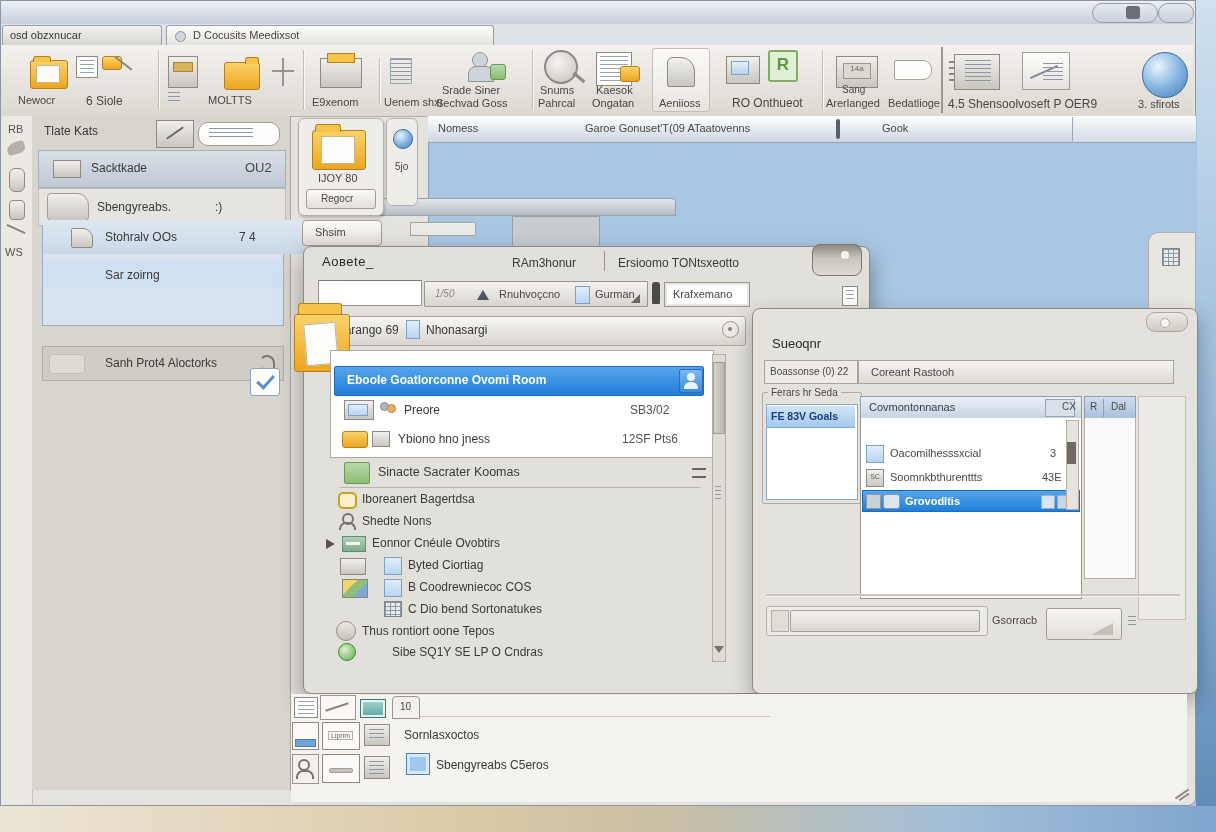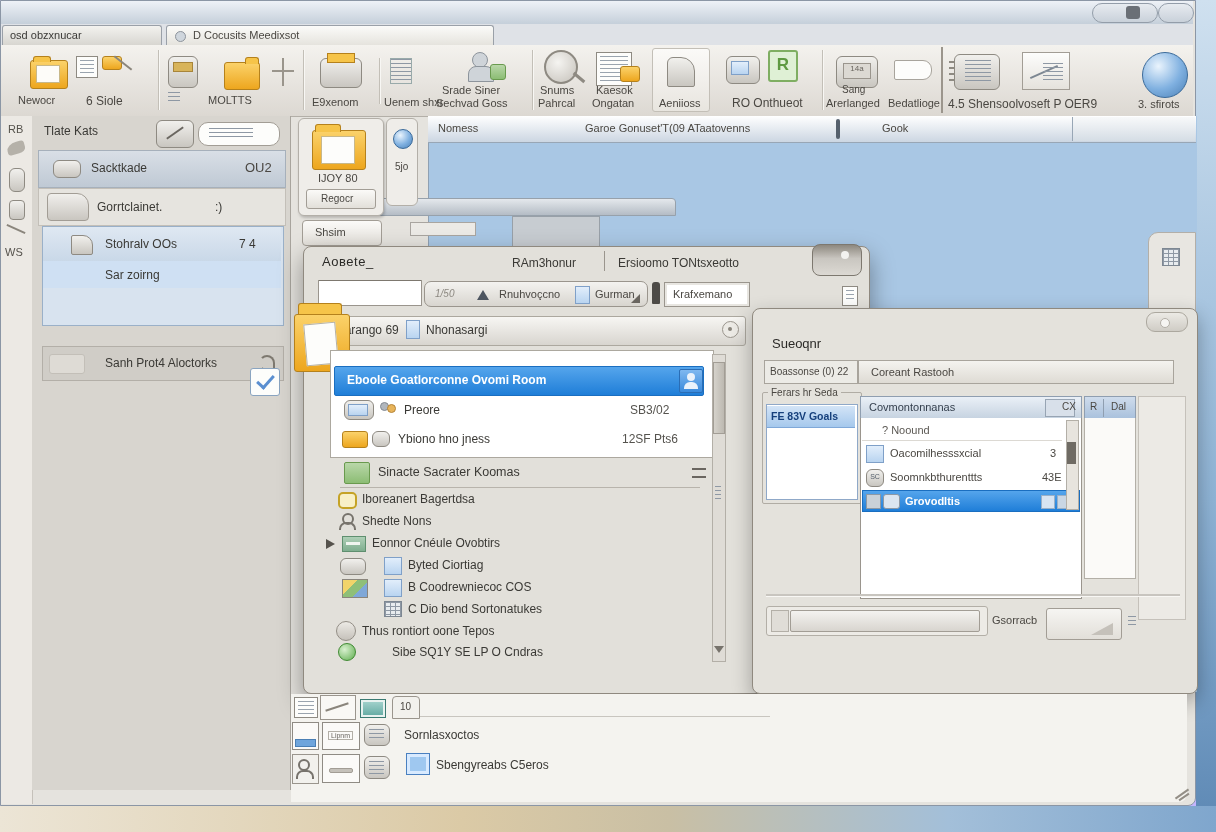--- a/index.html
+++ b/index.html
@@ -14,21 +14,21 @@
   .vsep{width:1px;background:#c3bfb7;border-right:1px solid #f8f7f4;}
   .btn{background:linear-gradient(#fbfaf8,#e2dfd9);border:1px solid #a29d95;border-radius:3px;}
   .inset{background:#fff;border:1px solid #9a958d;border-top-color:#7d786f;}
   .folder{background:linear-gradient(#fbd26a,#eda61e);border:1px solid #b5811c;border-radius:3px;}
   .flap{background:#f6c449;border:1px solid #b5811c;border-bottom:none;border-radius:3px 3px 0 0;}
   .doc{background:#fdfdfb;border:1px solid #8e8a82;}
   .doc:before{content:"";position:absolute;left:3px;right:3px;top:3px;bottom:3px;
      background:repeating-linear-gradient(#9aa4ae 0 1px,transparent 1px 4px);}
   .globe{border-radius:50%;background:radial-gradient(circle at 35% 30%,#eaf4fd,#7fb0e0 55%,#4a7fb5);
          border:1px solid #3a6a9a;}
-  .grey3d{background:linear-gradient(#f1f0ed,#c9c6c0);border:1px solid #8e8a82;border-radius:6px;}
+  .grey3d{background:linear-gradient(#f1f0ed,#c9c6c0);border:1px solid #8e8a82;border-radius:0;}
   .greenbox{background:linear-gradient(#b9d7a9,#8cbd74);border:1px solid #699a4e;}
   .bluebox{background:linear-gradient(#e2eefb,#b9d4f0);border:1px solid #7fa0c8;}
   .gridic{background:
      repeating-linear-gradient(90deg,#8e98a4 0 1px,transparent 1px 5px),
      repeating-linear-gradient(#8e98a4 0 1px,transparent 1px 4px),#e8ecef;
      border:1px solid #7d8792;}
   .sel-blue{background:linear-gradient(#55a5ec,#1f7ed8);}
   .pill{background:linear-gradient(#e7ebf0,#c9d1da);border:1px solid #939da9;border-radius:10px;}
   .hlines{background:repeating-linear-gradient(#8e98a4 0 1px,transparent 1px 4px);}
 </style>
@@ -168,26 +168,26 @@
     <div class="abs hlines" style="left:10px;top:5px;width:44px;height:12px;"></div>
   </div>
 
   <div class="abs" style="left:38px;top:150px;width:246px;height:36px;background:linear-gradient(#d9dfe6,#bfc9d4);border:1px solid #a6b0bb;">
     <div class="abs grey3d" style="left:14px;top:9px;width:26px;height:16px;"></div>
     <span class="t12 abs" style="left:52px;top:10px;">Sacktkade</span>
     <span class="t13 abs" style="left:206px;top:9px;color:#4a4742;">OU2</span>
   </div>
   <div class="abs" style="left:38px;top:188px;width:246px;height:36px;background:#e6e4df;border:1px solid #c3bfb8;">
     <div class="abs" style="left:8px;top:4px;width:40px;height:26px;background:linear-gradient(#f0efec,#c9c6c0);border:1px solid #a29d95;border-radius:4px 12px 4px 4px;"></div>
-    <span class="t12 abs" style="left:58px;top:11px;">Gorrtclainet.</span>
+    <span class="t12 abs" style="left:58px;top:11px;">Sbengyreabs.</span>
     <span class="t12 abs" style="left:176px;top:11px;">:)</span>
   </div>
 
   <div class="abs" style="left:42px;top:226px;width:240px;height:98px;background:#d8e3ef;border:1px solid #9ab0c8;"></div>
-  <div class="abs" style="left:43px;top:227px;width:238px;height:34px;background:linear-gradient(#dfe8f2,#c9d8e8);">
+  <div class="abs" style="left:43px;top:220px;width:238px;height:34px;background:linear-gradient(#dfe8f2,#c9d8e8);padding-left:24px;">
     <div class="abs grey3d" style="left:28px;top:8px;width:20px;height:18px;border-radius:2px 10px 2px 2px;"></div>
     <span class="t12 abs" style="left:62px;top:10px;">Stohralv OOs</span>
     <span class="t12 abs" style="left:196px;top:10px;">7 4</span>
   </div>
   <div class="abs" style="left:43px;top:261px;width:238px;height:27px;background:#cfe0f3;">
     <span class="t12 abs" style="left:62px;top:7px;">Sar zoirng</span>
   </div>
   <div class="abs" style="left:42px;top:346px;width:240px;height:33px;background:#d0cdc7;border:1px solid #b3afa8;">
     <div class="abs" style="left:6px;top:7px;width:34px;height:18px;background:#dedbd5;border:1px solid #c3bfb8;border-radius:3px;"></div>
     <span class="t12 abs" style="left:62px;top:9px;">Sanh Prot4 Aloctorks</span>
@@ -237,21 +237,21 @@
   <span class="t12 abs" style="left:512px;top:256px;">RAm3honur</span>
   <div class="abs" style="left:604px;top:251px;width:1px;height:20px;background:#9a958d;"></div>
   <span class="t12 abs" style="left:618px;top:256px;">Ersioomo TONtsxeotto</span>
   <div class="abs" style="left:812px;top:244px;width:48px;height:30px;background:linear-gradient(#8d887f,#c9c6c0 45%,#dcd9d3);
               border:1px solid #7d786f;border-radius:8px;">
     <div class="abs" style="left:28px;top:6px;width:8px;height:8px;border-radius:50%;background:#f3f2ef;"></div>
   </div>
 
   <input class="abs inset" type="text" style="left: 318px; top: 280px; width: 98px; height: 22px; outline: none; border-radius: 1px;">
   <div class="abs" style="left:424px;top:281px;width:222px;height:24px;background:linear-gradient(#f4f3f0,#d8d5cf);
-              border:1px solid #9a958d;border-radius:7px;">
+              border:1px solid #9a958d;border-radius:1px;">
     <span class="t10 abs" style="left:10px;top:6px;color:#8c8880;font-style:italic;">1/50</span>
     <div class="abs" style="left:52px;top:8px;width:0;height:0;border-left:6px solid transparent;border-right:6px solid transparent;border-bottom:10px solid #4d5560;"></div>
     <span class="t abs" style="left:74px;top:6px;">Rnuhvoçcno</span>
     <div class="abs bluebox" style="left:150px;top:4px;width:13px;height:16px;"></div>
     <span class="t abs" style="left:170px;top:6px;">Gurman</span>
     <div class="abs" style="left:206px;top:12px;width:0;height:0;border-left:9px solid transparent;border-bottom:9px solid #6a6660;"></div>
   </div>
   <div class="abs" style="left:652px;top:282px;width:8px;height:22px;background:#4d4b47;border-radius:3px 3px 1px 1px;"></div>
   <div class="abs" style="left:664px;top:282px;width:84px;height:23px;background:#fff;border:1px solid #9a958d;box-shadow:inset 0 0 0 2px #e8e6e1;">
     <span class="t abs" style="left:8px;top:5px;">Krafxemano</span>
@@ -374,23 +374,20 @@
     <span class="abs" style="left:4px;top:4px;font-size:10.5px;font-weight:bold;color:#16407c;white-space:nowrap;">FE 83V Goals</span>
   </div>
 
   <div class="abs" style="left:860px;top:396px;width:220px;height:22px;background:linear-gradient(#eaf0f7,#c5d2e0);border:1px solid #8f9eb0;">
     <span class="t abs" style="left:8px;top:4px;color:#333e4c;">Covmontonnanas</span>
     <div class="abs" style="left:184px;top:2px;width:28px;height:16px;background:#d8e0ea;border:1px solid #97a4b3;">
       <span class="t10 abs" style="left:16px;top:1px;">CX</span>
     </div>
   </div>
   <div class="abs" style="left:860px;top:418px;width:220px;height:180px;background:#fff;border:1px solid #9a958d;border-top:none;"></div>
-  <div class="abs" style="left:862px;top:420px;width:200px;height:20px;border-bottom:1px solid #dcd9d3;">
-    <span class="t abs" style="left:20px;top:4px;color:#5c5954;">? Noound</span>
-  </div>
   <div class="abs" style="left:862px;top:442px;width:200px;height:22px;">
     <div class="abs bluebox" style="left:4px;top:3px;width:16px;height:16px;"></div>
     <span class="t abs" style="left:28px;top:5px;">Oacomilhesssxcial</span>
     <span class="t abs" style="left:188px;top:5px;">3</span>
   </div>
   <div class="abs" style="left:862px;top:466px;width:200px;height:22px;">
     <div class="abs grey3d" style="left:4px;top:3px;width:16px;height:16px;font-size:7px;color:#55606d;text-align:center;line-height:14px;">SC</div>
     <span class="t abs" style="left:28px;top:5px;">Soomnkbthurenttts</span>
     <span class="t abs" style="left:180px;top:5px;">43E</span>
   </div>

